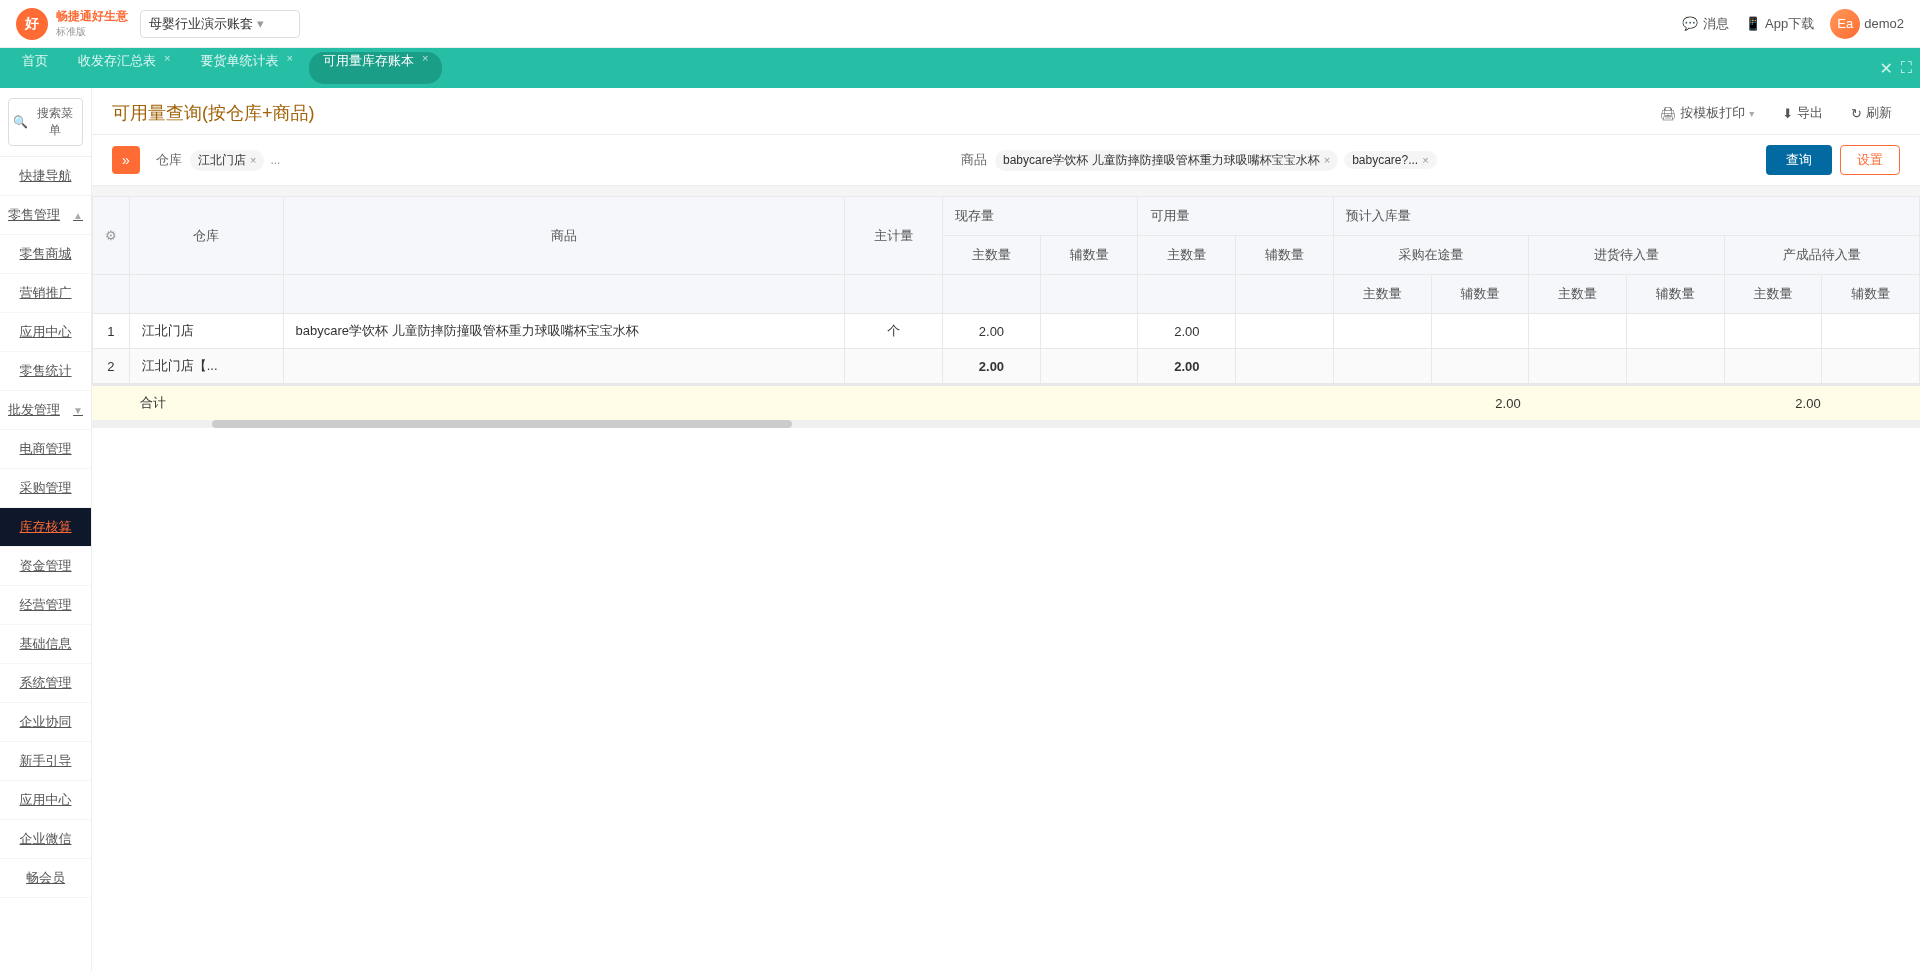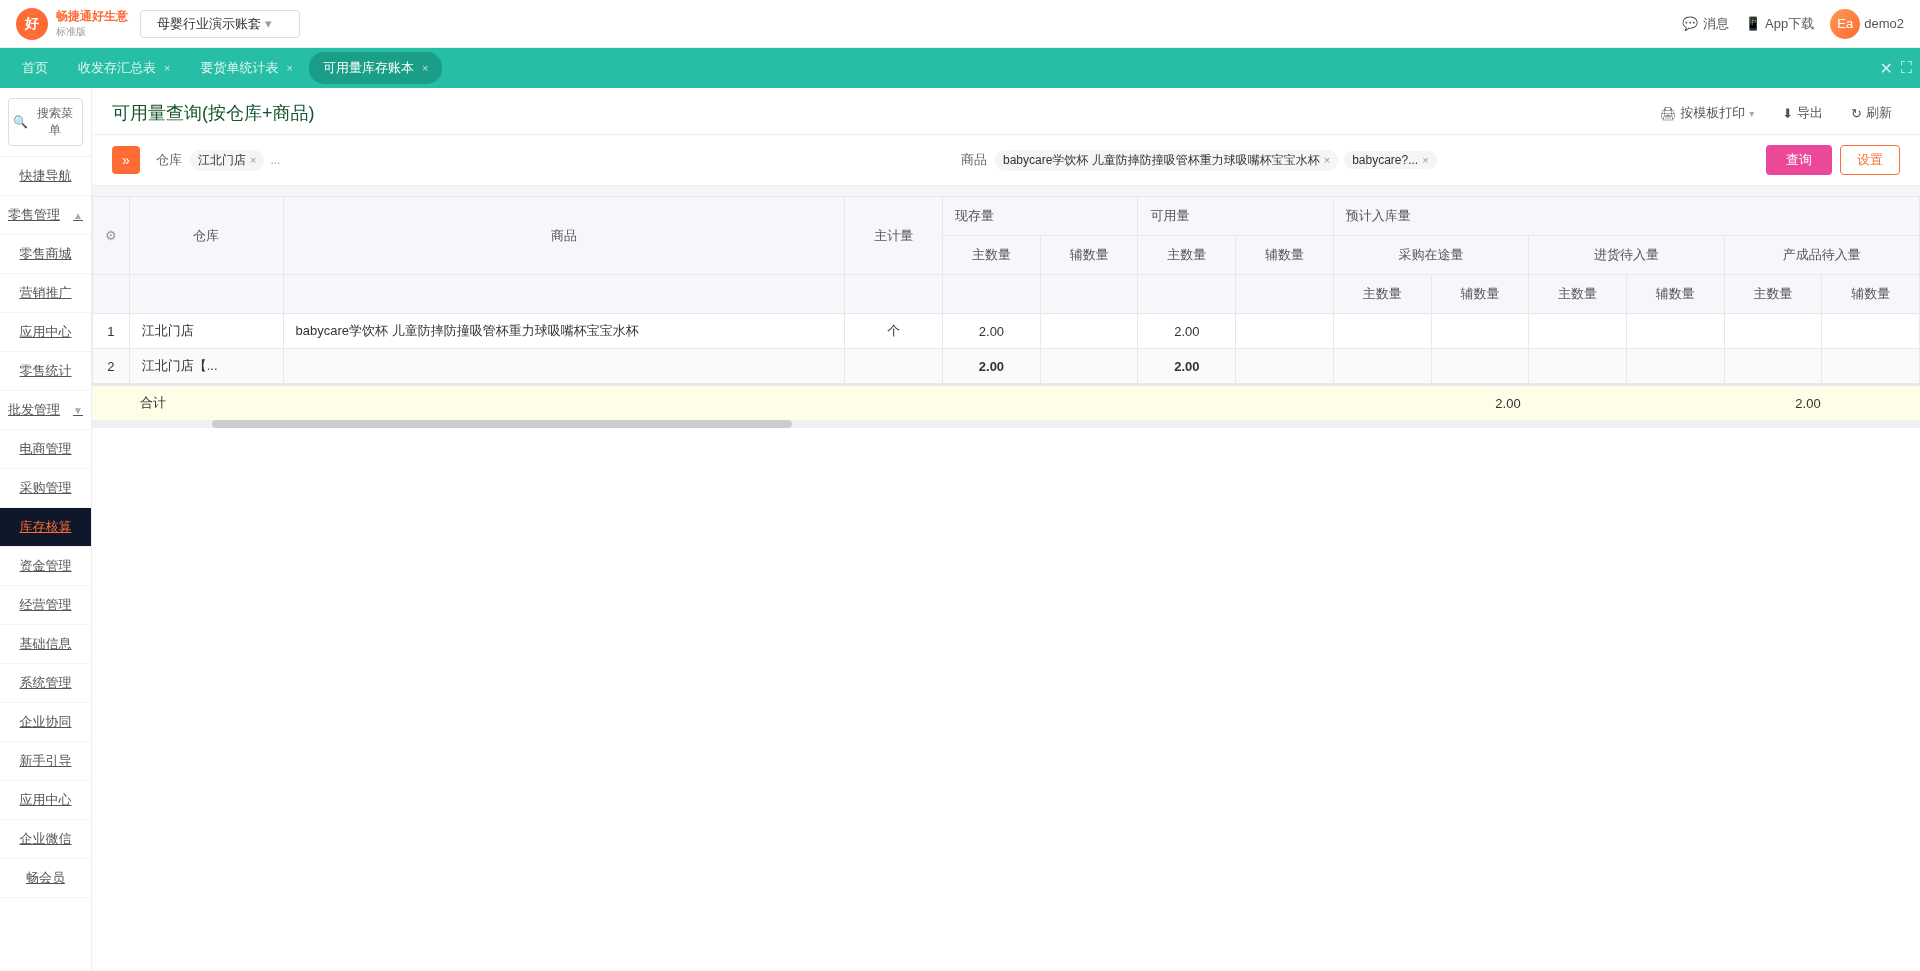--- a/index.html
+++ b/index.html
@@ -12,40 +12,39 @@
       display: flex;
       align-items: center;
       justify-content: space-between;
       padding: 0 16px;
       border-bottom: 1px solid #eee;
       flex-shrink: 0;
     }
     .top-bar-left { display: flex; align-items: center; gap: 12px; }
     .logo-area { display: flex; align-items: center; gap: 8px; }
     .logo-icon { width: 32px; height: 32px; background: #ff6b35; border-radius: 50%; display: flex; align-items: center; justify-content: center; color: white; font-size: 14px; font-weight: bold; }
-    .industry-select { display: flex; align-items: center; gap: 4px; padding: 4px 16px; border: 1px solid #ddd; border-radius: 4px; font-size: 13px; color: #333; cursor: pointer; background: white; min-width: 160px; }
+    .industry-select { display: flex; align-items: center; gap: 4px; padding: 4px 8px; border: 1px solid #ddd; border-radius: 4px; font-size: 13px; color: #333; cursor: pointer; background: white; min-width: 160px; }
     .top-bar-right { display: flex; align-items: center; gap: 16px; }
     .top-bar-btn { display: flex; align-items: center; gap: 4px; font-size: 13px; color: #555; cursor: pointer; }
     .user-avatar { width: 30px; height: 30px; border-radius: 50%; background: linear-gradient(135deg, #ff9a56, #ff6b35); display: flex; align-items: center; justify-content: center; color: white; font-size: 13px; }
 
     
     .tabs-bar {
       height: 40px;
       background: #26bfa6;
       display: flex;
       align-items: center;
       padding: 0 8px;
       flex-shrink: 0;
       gap: 2px;
     }
     .tab {
       height: 32px;
       padding: 0 14px;
       display: flex;
-      align-items: center;
       gap: 6px;
       font-size: 13px;
       color: rgba(255,255,255,0.85);
       cursor: pointer;
       border-radius: 4px 4px 0 0;
       white-space: nowrap;
     }
     .tab.active {
       background: #1a9e87;
       color: white;
@@ -102,21 +101,21 @@
 
     
     .page-header {
       padding: 12px 20px 8px;
       background: white;
       border-bottom: 1px solid #eee;
       display: flex;
       align-items: center;
       justify-content: space-between;
     }
-    .page-title { font-size: 18px; font-weight: 500; color: #14532d; }
+    .page-title { font-size: 18px; font-weight: 500; color: #a16207; }
     .page-actions { display: flex; align-items: center; gap: 12px; }
     .action-btn {
       display: flex;
       align-items: center;
       gap: 4px;
       font-size: 13px;
       color: #555;
       cursor: pointer;
       padding: 4px 8px;
       border-radius: 4px;
@@ -160,21 +159,21 @@
       background: #f5f5f5;
       border-radius: 12px;
       font-size: 12px;
       color: #333;
     }
     .filter-tag-close { color: #999; cursor: pointer; font-size: 11px; }
     .filter-more { color: #999; font-size: 12px; cursor: pointer; }
     .filter-actions { display: flex; gap: 8px; flex-shrink: 0; }
     .btn-query {
       padding: 5px 20px;
-      background: #ec4899;
+      background: #0369a1;
       color: white;
       border: none;
       border-radius: 4px;
       font-size: 13px;
       cursor: pointer;
     }
     .btn-setting {
       padding: 5px 16px;
       background: white;
       color: #ff6b35;

